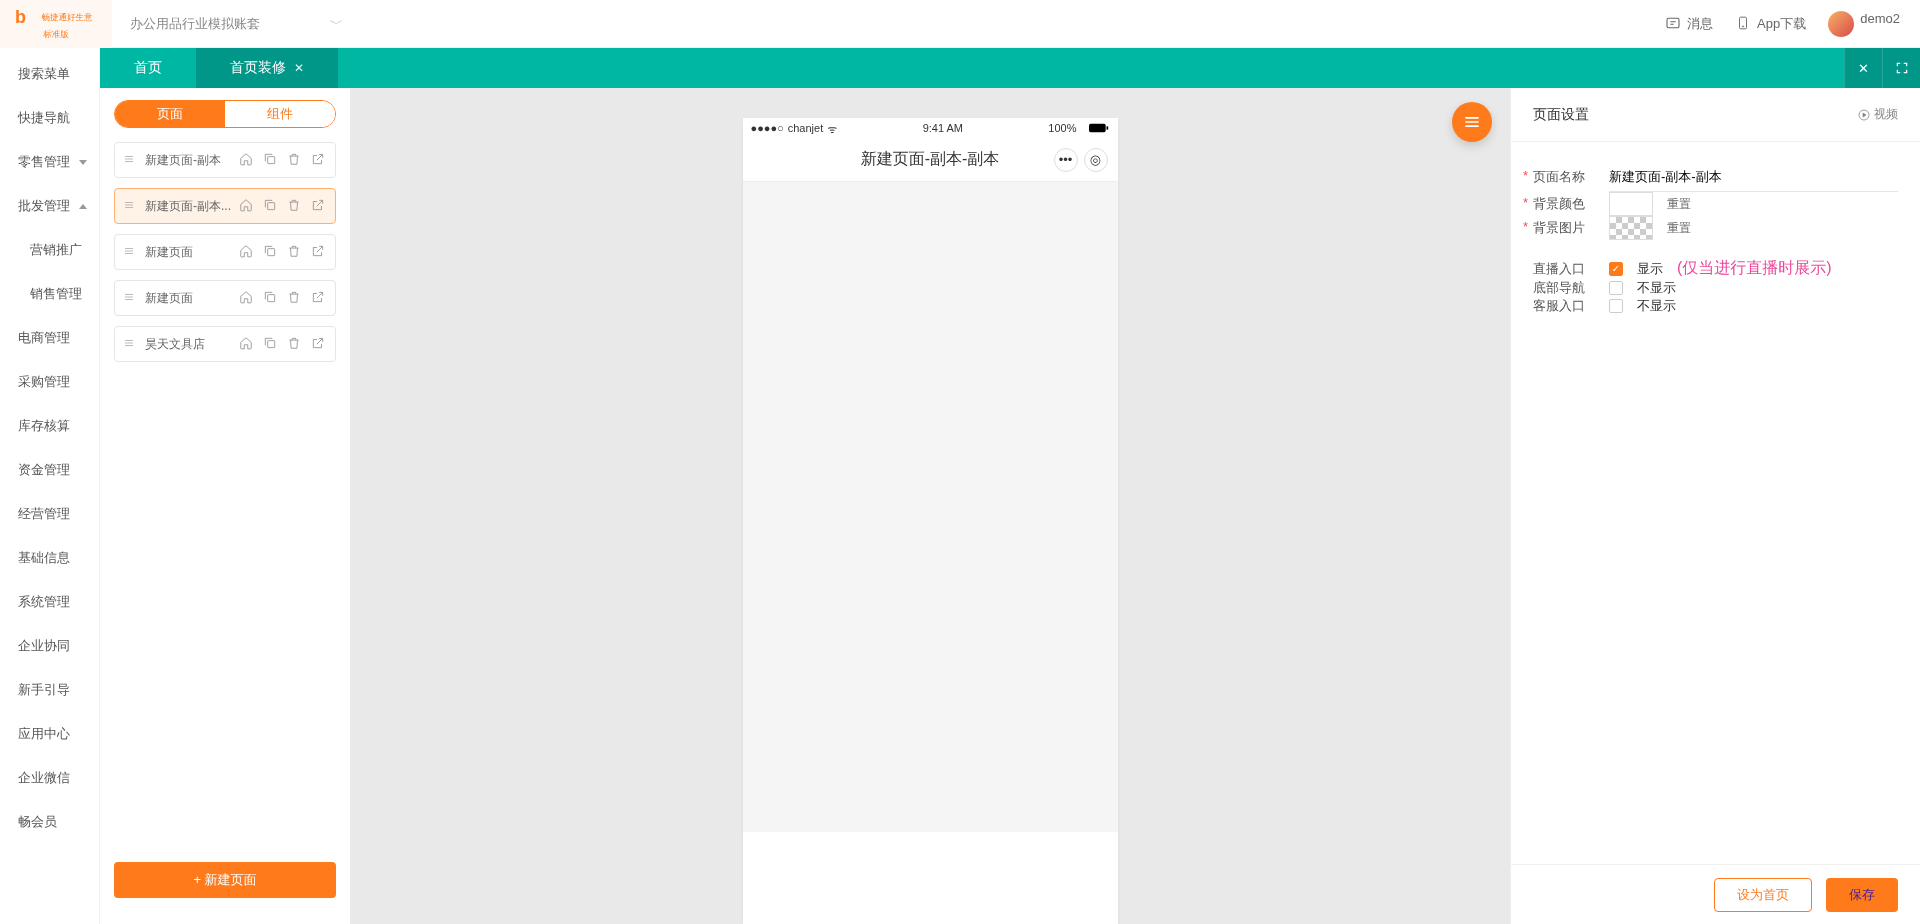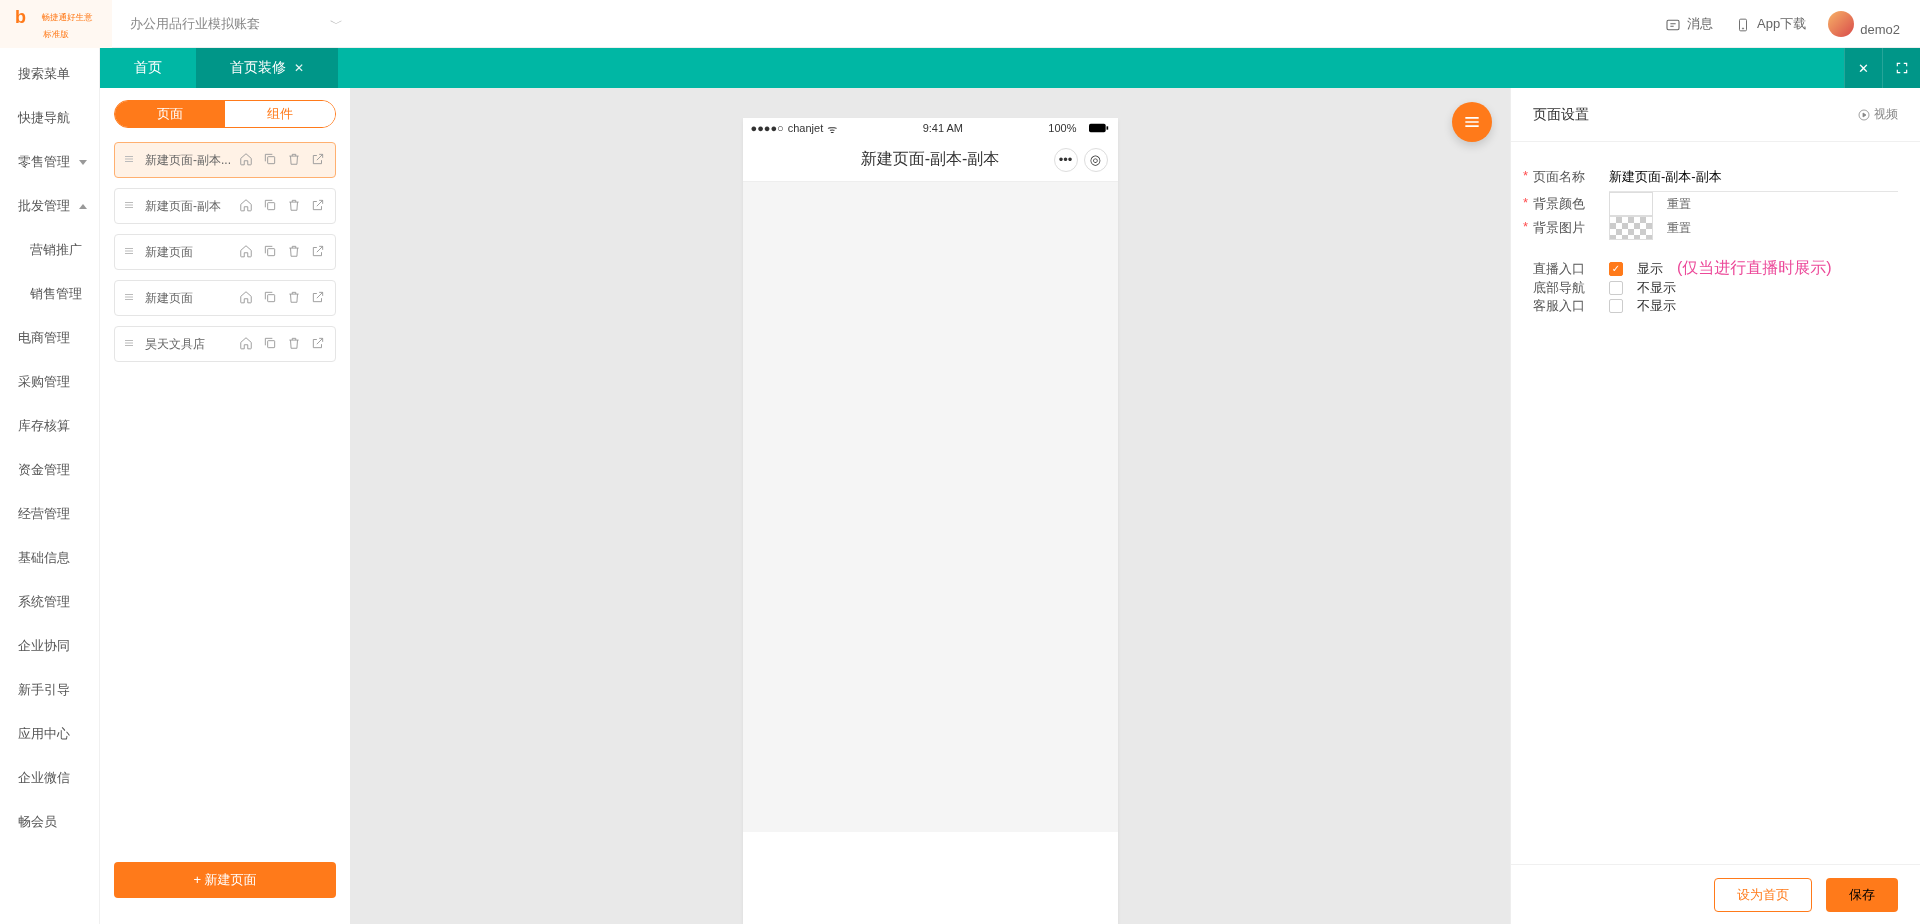--- a/index.html
+++ b/index.html
@@ -5,21 +5,21 @@
 *{box-sizing:border-box;margin:0;padding:0;font-family:"Microsoft YaHei","PingFang SC",sans-serif}
 body{background:#fff;font-size:13px;color:#333;overflow:hidden;width:1920px;height:924px}
 .topbar{height:48px;display:flex;align-items:center;border-bottom:1px solid #eee;padding:0 20px 0 0}
 .logo-box{width:112px;height:48px;background:#fff8f2;display:flex;flex-direction:column;align-items:center;justify-content:center;position:relative}
 .logo-box .logo{width:20px;height:20px;color:#ff7a1a;font-weight:900;font-size:18px}
 .logo-box .logo-txt{font-size:10px;color:#ff7a1a;transform:scale(.85)}
 .logo-box .std{font-size:10px;color:#ff7a1a;transform:scale(.85)}
 .account-sel{margin-left:18px;color:#888;font-size:13px;display:flex;align-items:center;gap:70px;cursor:pointer}
 .account-sel .chev{color:#bbb}
 .topbar .sp{flex:1}
-.top-act{display:flex;align-items:flex-end;gap:6px;color:#666;font-size:13px;margin-left:22px;cursor:pointer}
+.top-act{display:flex;align-items:flex-start;gap:6px;color:#666;font-size:13px;margin-left:22px;cursor:pointer}
 .top-act .ic{width:16px;height:16px;display:flex;align-items:center;justify-content:center}
 .avatar{width:26px;height:26px;border-radius:50%;background:linear-gradient(135deg,#f7b267,#d84a4a)}
 .main{display:flex;height:calc(924px - 48px)}
 .sidebar{width:100px;background:#fff;border-right:1px solid #f0f0f0;padding-top:4px;overflow:auto}
 .sidebar .it{height:44px;display:flex;align-items:center;padding-left:18px;color:#555;font-size:13px;cursor:pointer;justify-content:space-between;padding-right:12px}
 .sidebar .it.exp::after{content:"";width:0;height:0;border-left:4px solid transparent;border-right:4px solid transparent}
 .sidebar .it.down::after{border-top:5px solid #999}
 .sidebar .it.up::after{border-bottom:5px solid #999}
 .sidebar .sub{padding-left:30px;height:44px;display:flex;align-items:center;color:#555;cursor:pointer}
 .content{flex:1;display:flex;flex-direction:column;background:#fff}
@@ -64,21 +64,21 @@
 .row input.tx{flex:1;height:30px;border:none;border-bottom:1px solid #e5e5e5;font-size:13px;outline:none}
 .row .swatch{width:44px;height:24px;background:#fff;border:1px solid #ddd}
 .row .checker{width:44px;height:24px;background-image:linear-gradient(45deg,#ccc 25%,transparent 25%),linear-gradient(-45deg,#ccc 25%,transparent 25%),linear-gradient(45deg,transparent 75%,#ccc 75%),linear-gradient(-45deg,transparent 75%,#ccc 75%);background-size:12px 12px;background-position:0 0,0 6px,6px -6px,-6px 0;border:1px solid #ddd}
 .row .reset{font-size:12px;color:#666;cursor:pointer}
 .row .cb{width:14px;height:14px;border:1px solid #ccc;border-radius:2px;display:inline-flex;align-items:center;justify-content:center}
 .row .cb.on{background:#ff7a1a;border-color:#ff7a1a;color:#fff;font-size:10px}
 .row .hint{font-size:16px;color:#ec4899}
 .foot{margin-top:auto;height:60px;display:flex;align-items:center;justify-content:flex-end;gap:14px;padding:0 22px;border-top:1px solid #f0f0f0}
 .btn{height:34px;padding:0 22px;border-radius:4px;font-size:13px;cursor:pointer;border:1px solid transparent}
 .btn.gh{background:#fff;border-color:#ff7a1a;color:#ff7a1a}
-.btn.pr{background:#ff7a1a;color:#000000}
+.btn.pr{background:#ff7a1a;color:#4c1d95}
 svg{display:block}
 </style>
 </head>
 <body>
 
 <div class="topbar">
   <div class="logo-box">
     <div style="display:flex;align-items:center;gap:2px">
       <span class="logo">b</span>
       <span class="logo-txt">畅捷通好生意</span>
@@ -157,56 +157,56 @@
       </div>
     </div>
 
     <div class="work">
       <div class="leftcol">
         <div class="seg">
           <div class="s on">页面</div>
           <div class="s off">组件</div>
         </div>
         <div class="pages" id="pages-list">
+            <div class="pg">
+              <span class="drag">
+                <svg width="12" height="12" viewBox="0 0 24 24" stroke="#bbb" stroke-width="2">
+                  <path d="M4 7h16M4 12h16M4 17h16"></path>
+                </svg>
+              </span>
+              <span class="nm">新建页面-副本</span>
+              <span class="ic">
+                <svg width="14" height="14" viewBox="0 0 24 24" fill="none" stroke="#999" stroke-width="1.6">
+                  <path d="M3 11l9-8 9 8v10a1 1 0 0 1-1 1h-5v-7h-6v7H4a1 1 0 0 1-1-1z"></path>
+                </svg>
+              </span>
+              <span class="ic">
+                <svg width="14" height="14" viewBox="0 0 24 24" fill="none" stroke="#999" stroke-width="1.6">
+                  <rect x="8" y="8" width="12" height="12" rx="1"></rect>
+                  <path d="M4 16V4h12"></path>
+                </svg>
+              </span>
+              <span class="ic">
+                <svg width="14" height="14" viewBox="0 0 24 24" fill="none" stroke="#999" stroke-width="1.6">
+                  <path d="M4 7h16M9 7V4h6v3M6 7l1 14h10l1-14"></path>
+                </svg>
+              </span>
+              <span class="ic">
+                <svg width="14" height="14" viewBox="0 0 24 24" fill="none" stroke="#999" stroke-width="1.6">
+                  <path d="M14 4h6v6M20 4L10 14M18 14v6H4V6h6"></path>
+                </svg>
+              </span>
+            </div>
             <div class="pg sel">
               <span class="drag">
                 <svg width="12" height="12" viewBox="0 0 24 24" stroke="#bbb" stroke-width="2">
                   <path d="M4 7h16M4 12h16M4 17h16"></path>
                 </svg>
               </span>
               <span class="nm">新建页面-副本...</span>
-              <span class="ic">
-                <svg width="14" height="14" viewBox="0 0 24 24" fill="none" stroke="#999" stroke-width="1.6">
-                  <path d="M3 11l9-8 9 8v10a1 1 0 0 1-1 1h-5v-7h-6v7H4a1 1 0 0 1-1-1z"></path>
-                </svg>
-              </span>
-              <span class="ic">
-                <svg width="14" height="14" viewBox="0 0 24 24" fill="none" stroke="#999" stroke-width="1.6">
-                  <rect x="8" y="8" width="12" height="12" rx="1"></rect>
-                  <path d="M4 16V4h12"></path>
-                </svg>
-              </span>
-              <span class="ic">
-                <svg width="14" height="14" viewBox="0 0 24 24" fill="none" stroke="#999" stroke-width="1.6">
-                  <path d="M4 7h16M9 7V4h6v3M6 7l1 14h10l1-14"></path>
-                </svg>
-              </span>
-              <span class="ic">
-                <svg width="14" height="14" viewBox="0 0 24 24" fill="none" stroke="#999" stroke-width="1.6">
-                  <path d="M14 4h6v6M20 4L10 14M18 14v6H4V6h6"></path>
-                </svg>
-              </span>
-            </div>
-            <div class="pg">
-              <span class="drag">
-                <svg width="12" height="12" viewBox="0 0 24 24" stroke="#bbb" stroke-width="2">
-                  <path d="M4 7h16M4 12h16M4 17h16"></path>
-                </svg>
-              </span>
-              <span class="nm">新建页面-副本</span>
               <span class="ic">
                 <svg width="14" height="14" viewBox="0 0 24 24" fill="none" stroke="#999" stroke-width="1.6">
                   <path d="M3 11l9-8 9 8v10a1 1 0 0 1-1 1h-5v-7h-6v7H4a1 1 0 0 1-1-1z"></path>
                 </svg>
               </span>
               <span class="ic">
                 <svg width="14" height="14" viewBox="0 0 24 24" fill="none" stroke="#999" stroke-width="1.6">
                   <rect x="8" y="8" width="12" height="12" rx="1"></rect>
                   <path d="M4 16V4h12"></path>
                 </svg>

